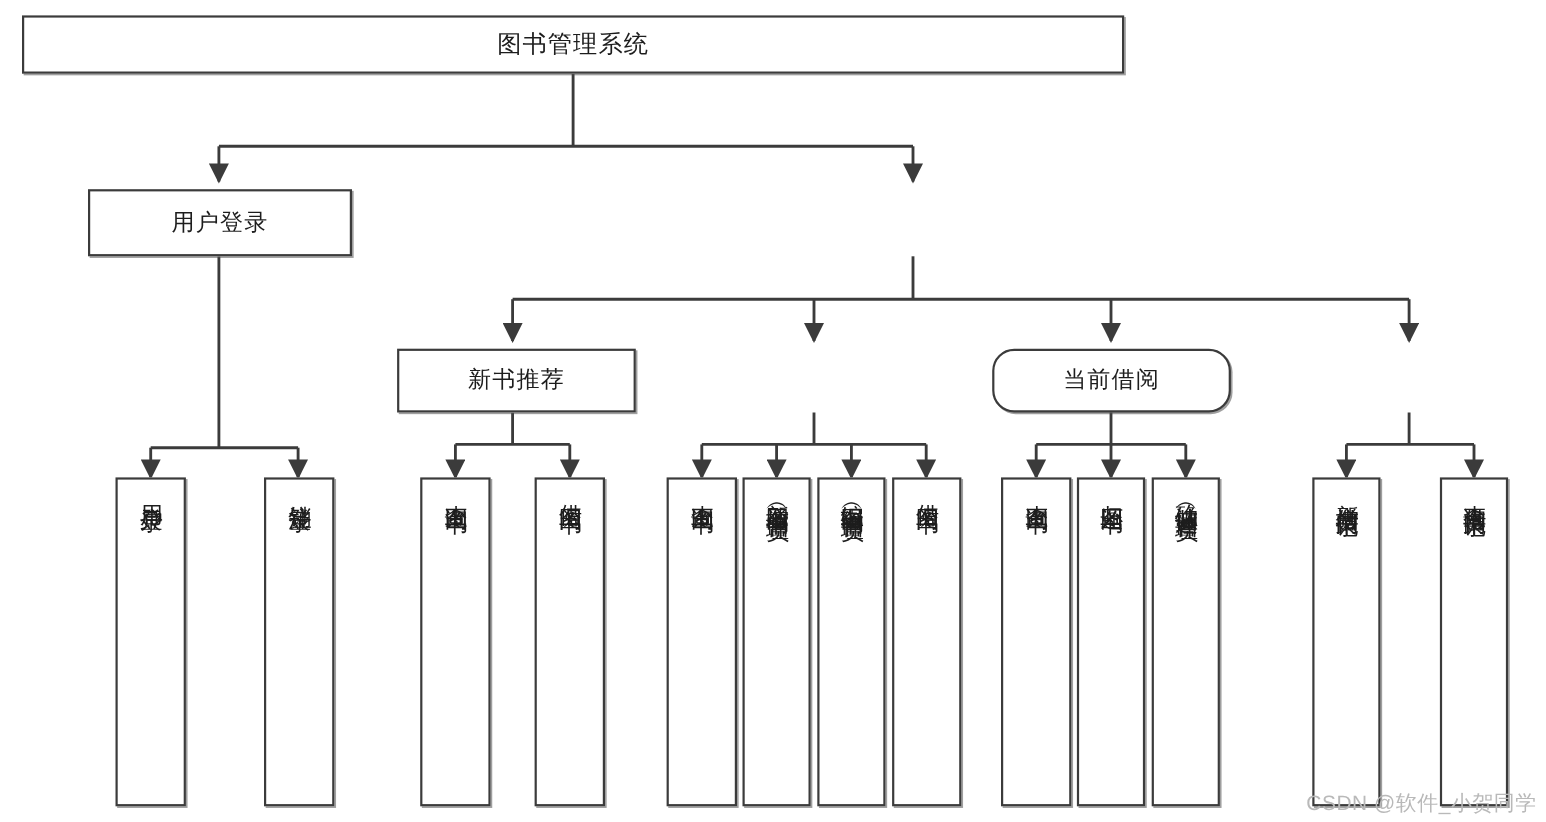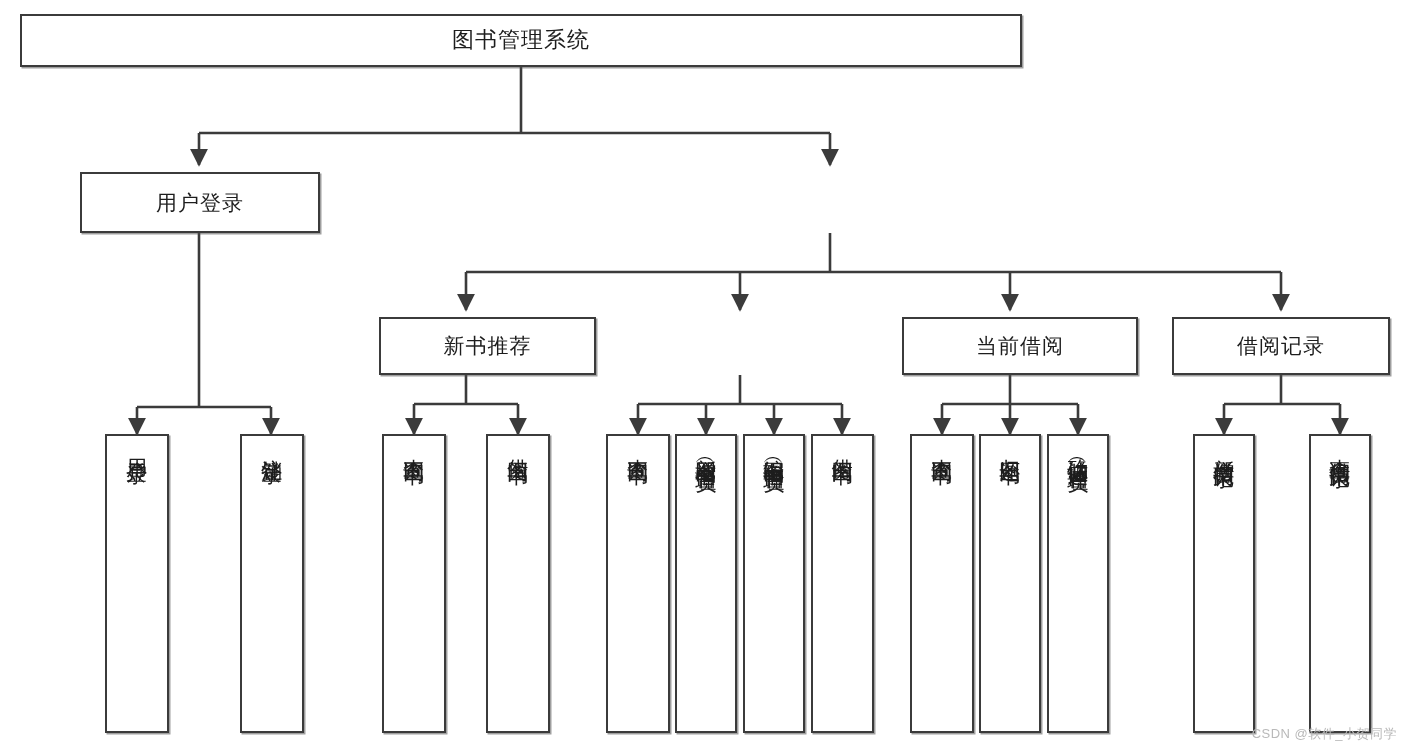--- a/index.html
+++ b/index.html
@@ -62,21 +62,21 @@
     left: 0;
     top: 0;
     width: 1405px;
     height: 747px;
     pointer-events: none;
   }
   .watermark {
     position: absolute;
     right: 8px;
     bottom: 4px;
-    font-size: 13px;
+    font-size: 19px;
     color: #b9b9b9;
     white-space: nowrap;
     letter-spacing: 0.5px;
   }
 </style>
 </head>
 <body>
 
 <div id="canvas">
 
@@ -131,28 +131,25 @@
   </svg>
 
   <div class="node h root" style="left:20px; top:14px; width:1002px; height:53px;">
     <span class="label">图书管理系统</span>
   </div>
 
   <div class="node h" style="left:80px; top:172px; width:240px; height:61px;">
     <span class="label">用户登录</span>
   </div>
 
-  <div class="node h" style="left:361px; top:317px; width:217px; height:58px;margin-left:18px;">
+  <div class="node h" style="left:361px; top:317px; width:217px; height:58px;">
     <span class="label">新书推荐</span>
   </div>
-  <div class="node h" style="left:902px; top:317px; width:236px; height:58px;">
+  <div class="node h" style="left:902px; top:317px; width:217px; height:58px;border-radius:20px;">
     <span class="label">当前借阅</span>
-  </div>
-  <div class="node h" style="left:1172px; top:317px; width:218px; height:58px;">
-    <span class="label">借阅记录</span>
   </div>
 
   <div class="node v" style="left:105px; top:434px; width:64px; height:299px;">
     <span class="label">用户登录</span>
   </div>
   <div class="node v" style="left:240px; top:434px; width:64px; height:299px;">
     <span class="label">注销登录</span>
   </div>
 
   <div class="node v" style="left:382px; top:434px; width:64px; height:299px;">

